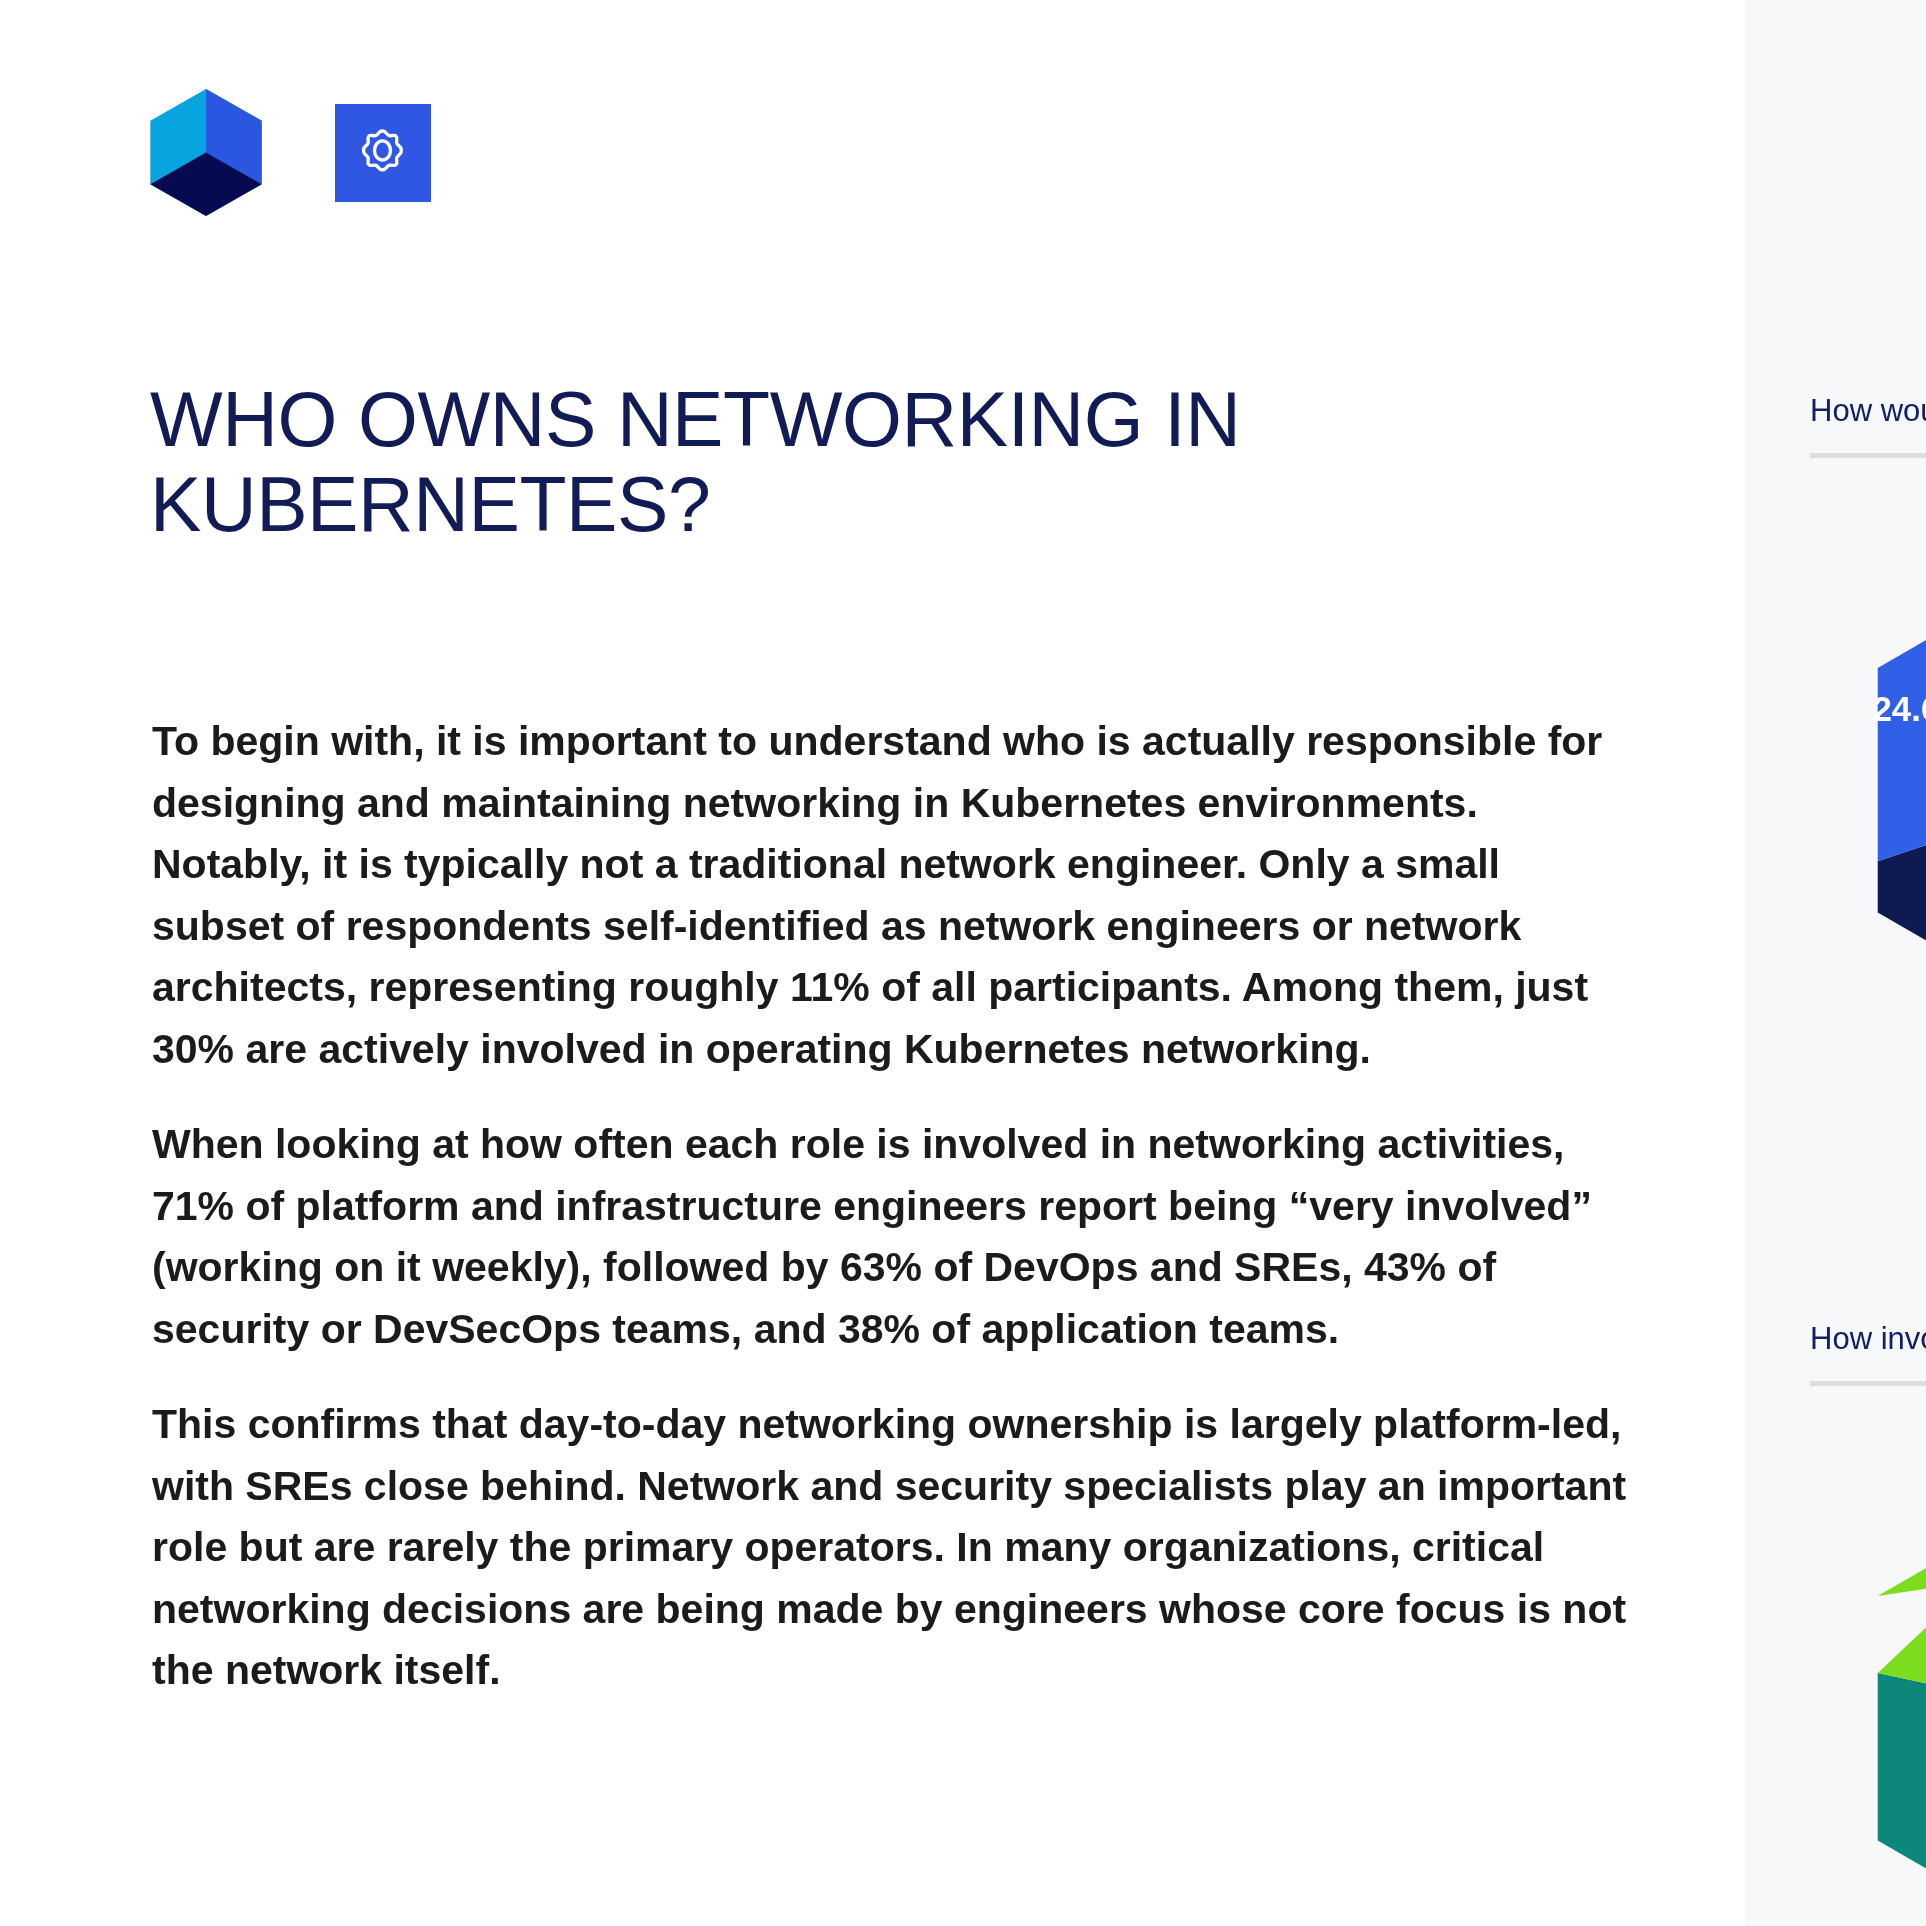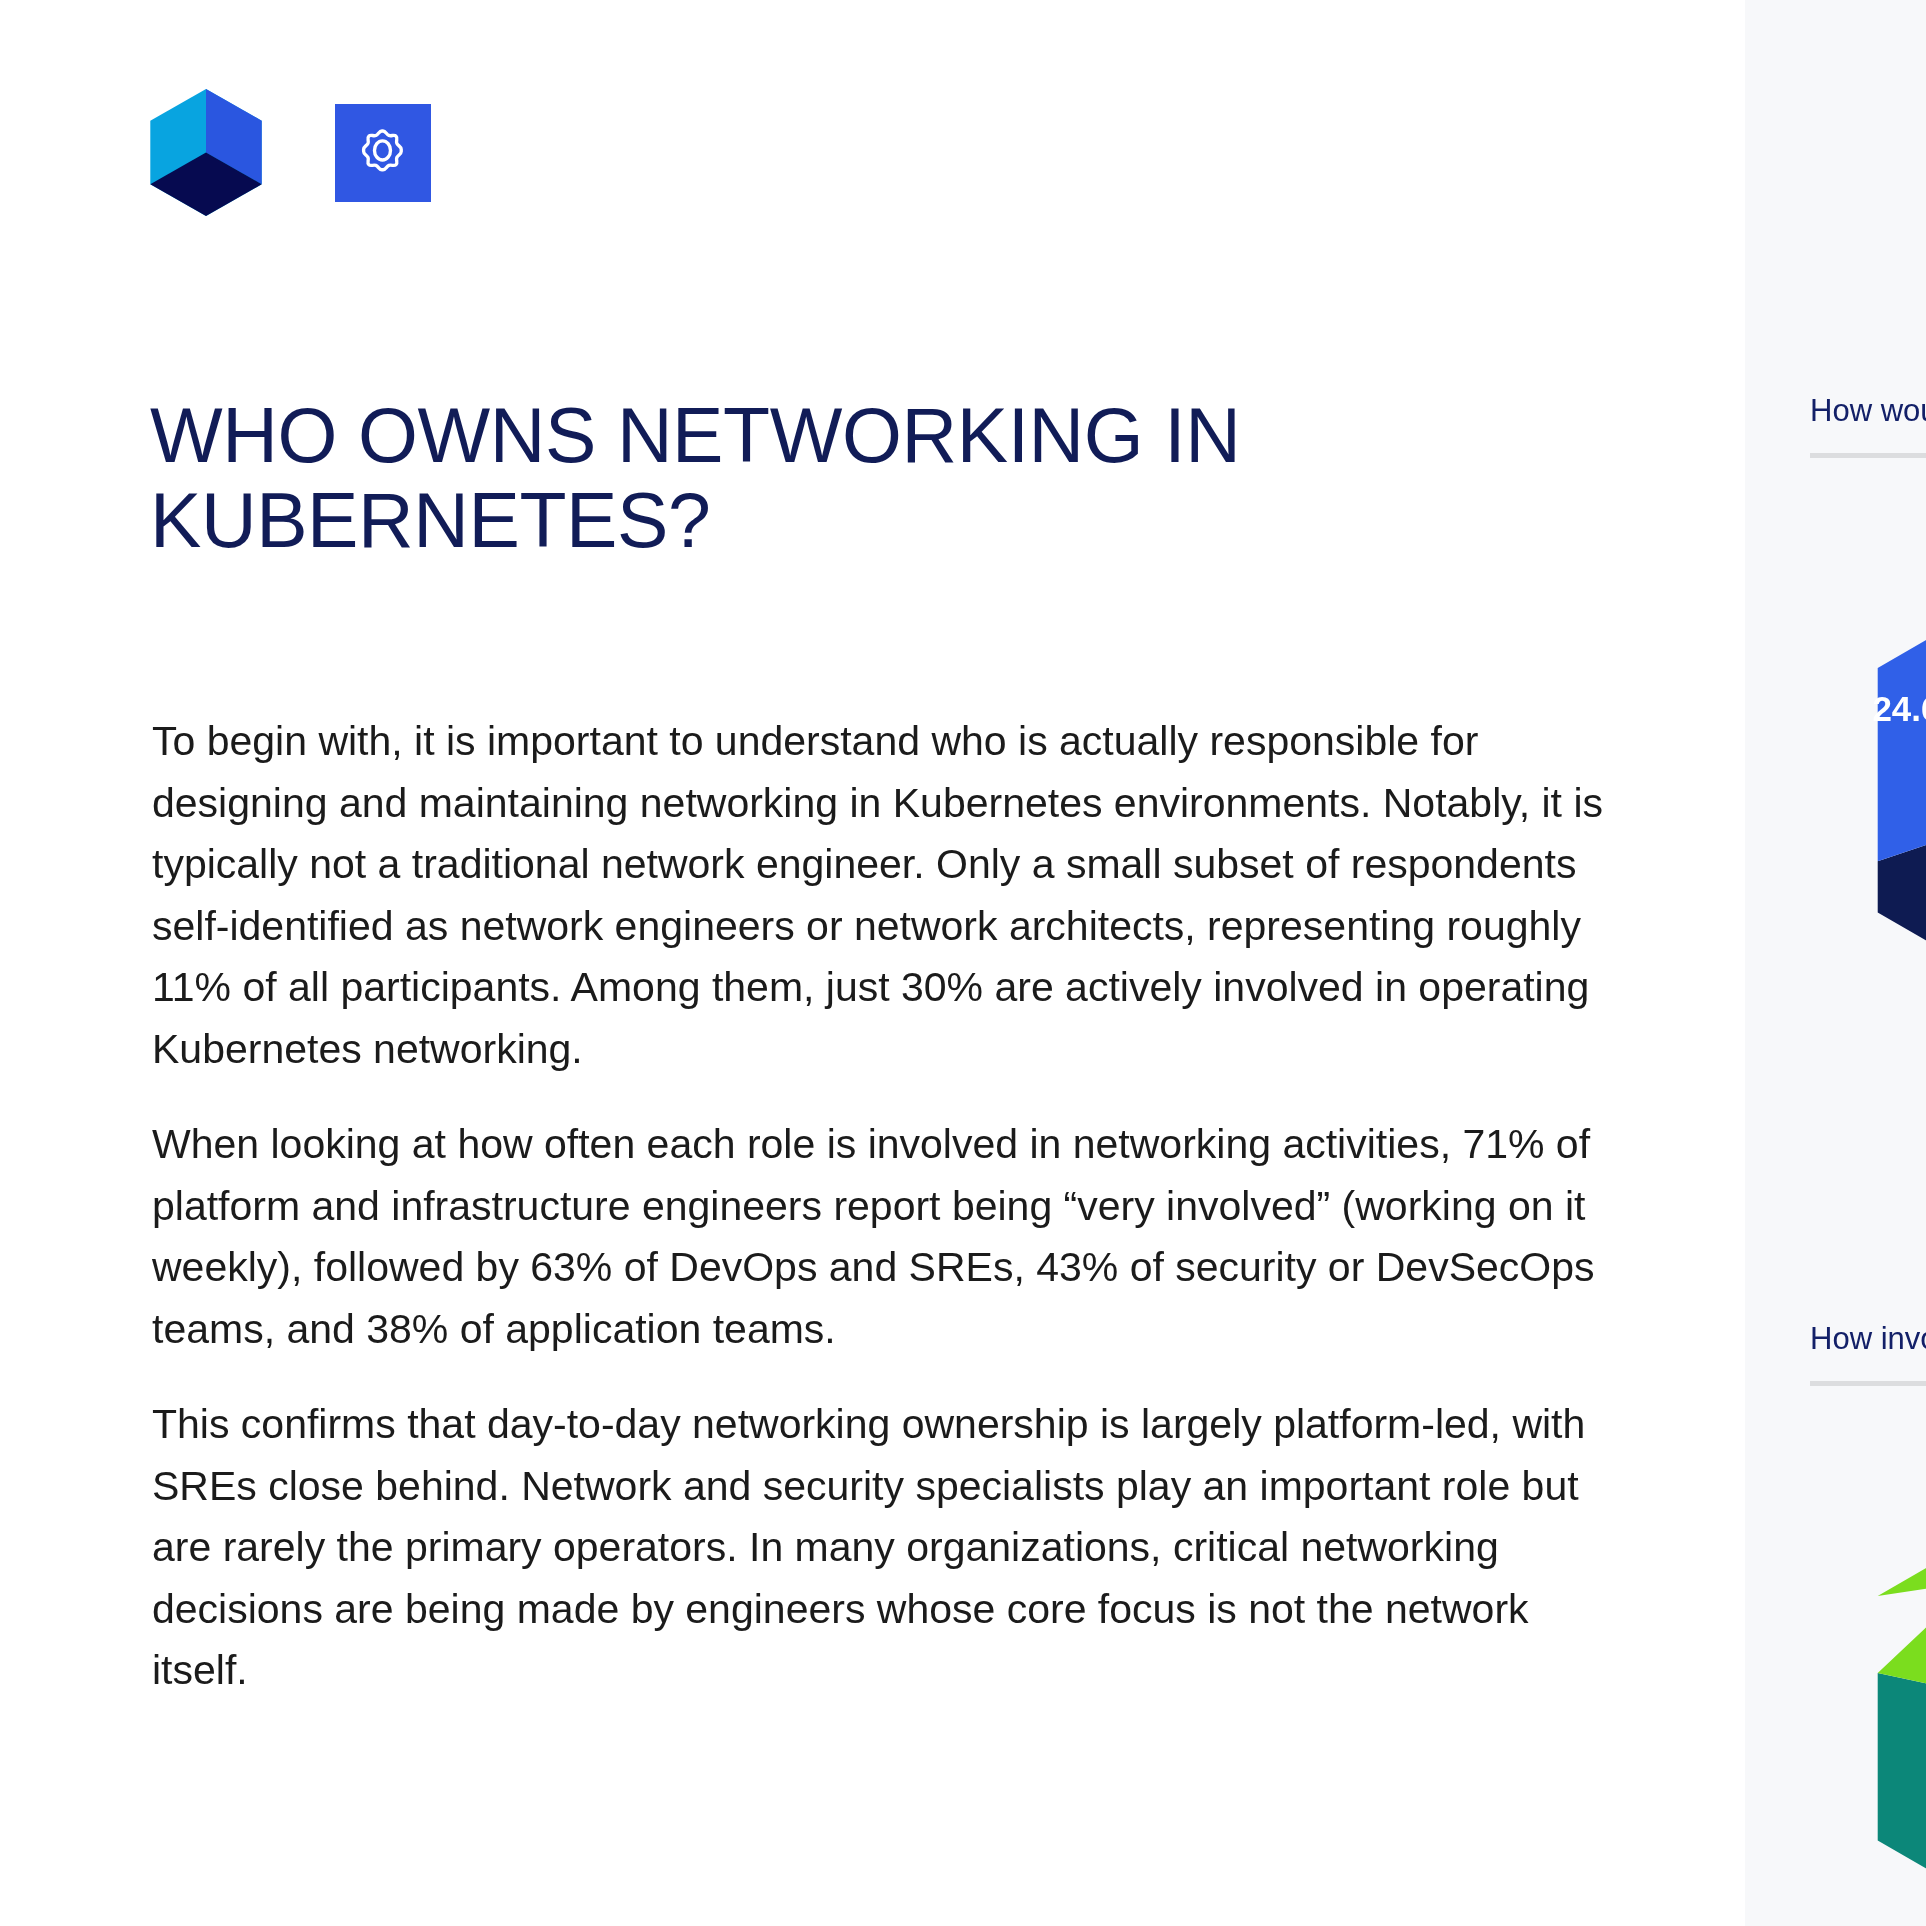--- a/index.html
+++ b/index.html
@@ -31,41 +31,41 @@
   .gear-tile {
     width: 96px; height: 98px;
     background: #3057E3;
     display: flex; align-items: center; justify-content: center;
   }
   .gear-tile svg { width: 62px; height: 62px; display:block; }
 
   .page-title {
     position: absolute;
     left: 150px;
-    top: 393px;
+    top: 377px;
     width: 1502px;
     color: #111C57;
     font-size: 77px;
     line-height: 1.10;
     font-weight: 400;
     letter-spacing: -0.4px;
   }
 
   .body-copy {
     position: absolute;
     left: 152px;
     top: 711px;
     width: 1475px;
   }
   .body-copy p {
     color: #1b1b1b;
     font-size: 41px;
     line-height: 1.50;
     margin-bottom: 34px;
-    font-weight: 400;
+    font-weight: 700;
   }
   .body-copy p:last-child { margin-bottom: 0; }
 
   
   .right-col {
     position: relative;
     width: 1306px;
     height: 2358px;
     background: #F7F8FA;
   }

